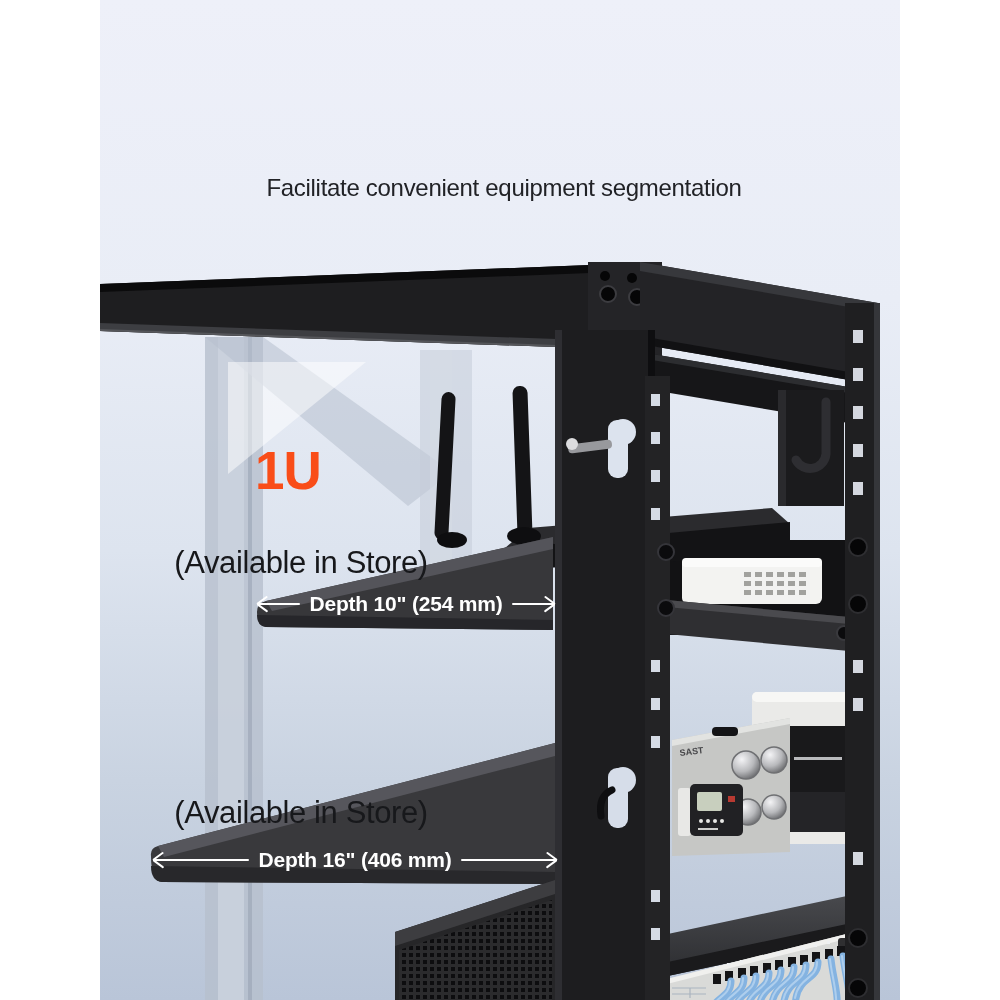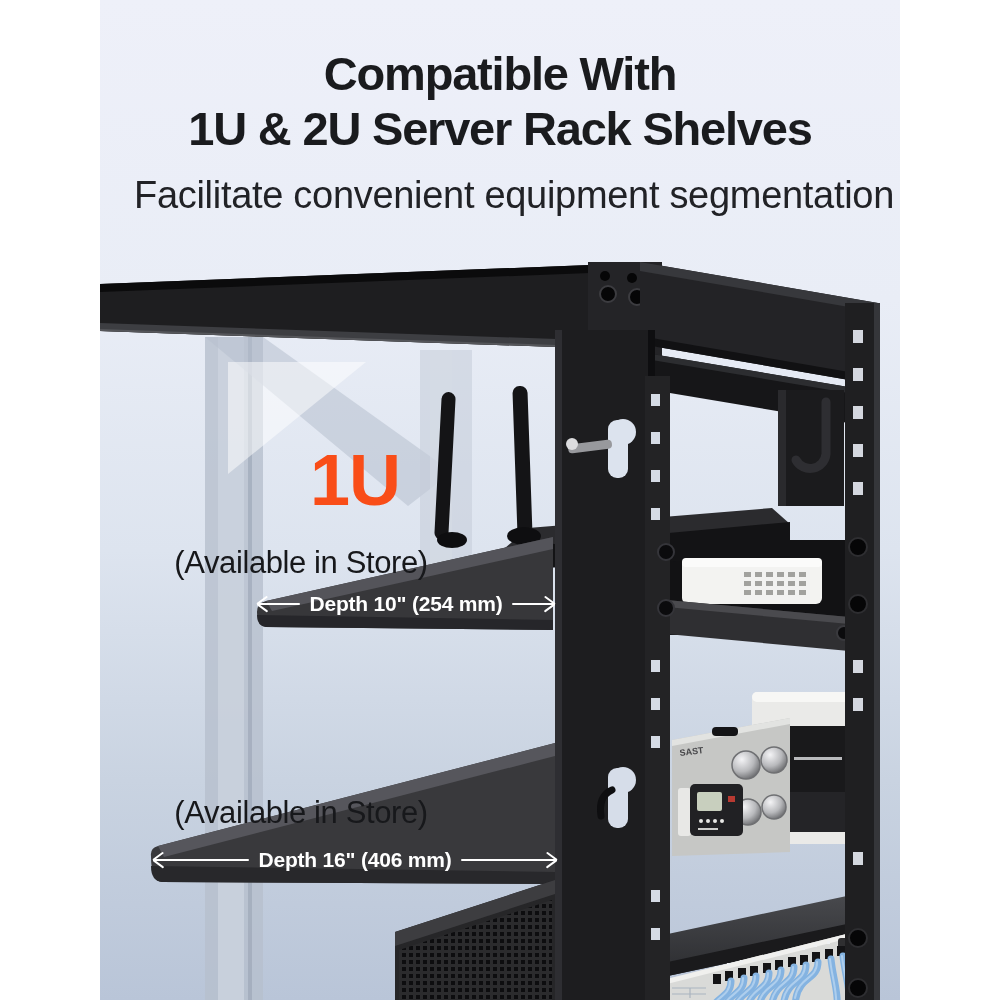--- a/index.html
+++ b/index.html
@@ -6,24 +6,24 @@
   body{width:1000px;height:1000px;overflow:hidden;font-family:"Liberation Sans",sans-serif;}
   .canvas{position:relative;width:1000px;height:1000px;background:#ffffff;}
   .letterbox{position:absolute;top:0;width:100px;height:1000px;background:#ffffff;z-index:5;}
   .letterbox.left{left:0;} .letterbox.right{right:0;}
   .stage{position:absolute;left:100px;top:0;width:800px;height:1000px;overflow:hidden;
          background:linear-gradient(180deg,#EEF0F9 0%,#E9EDF6 30%,#DDE4EF 55%,#C9D3E1 78%,#B9C5D8 100%);}
   svg.rack{position:absolute;left:0;top:0;width:800px;height:1000px;}
   .headline{position:absolute;left:0;width:100%;text-align:center;color:#1A1B1E;
             font-weight:800;font-size:47px;line-height:1.1;letter-spacing:-1.2px;white-space:nowrap;}
   .headline.l1{top:48px;} .headline.l2{top:103px;}
-  .subtitle{position:absolute;top:174px;left:14px;width:100%;text-align:center;color:#212226;
-            font-size:38px;letter-spacing:-0.3px;white-space:nowrap;}
-  .unit{position:absolute;width:200px;text-align:center;color:#F94D18;
-        font-size:72px;font-weight:800;line-height:1;letter-spacing:-1px;}
+  .subtitle{position:absolute;top:174px;left:4px;width:100%;text-align:center;color:#212226;
+            font-size:24px;letter-spacing:-0.3px;white-space:nowrap;}
+  .unit{position:absolute;width:200px;text-align:left;color:#F94D18;
+        font-size:53px;font-weight:800;line-height:1;letter-spacing:-1px;}
   .unit.u1{left:155px;top:444px;}
   .unit.u2{left:152px;top:694px;}
   .avail{position:absolute;left:0px;width:402px;text-align:center;color:#17181B;
          font-size:31px;letter-spacing:-0.4px;white-space:nowrap;margin-top:33px;}
   .avail.a1{top:512px;} .avail.a2{top:762px;}
   .depth{position:absolute;display:flex;align-items:center;gap:9px;color:#FFFFFF;
          font-size:21px;font-weight:700;letter-spacing:-0.2px;white-space:nowrap;}
   .depth.d1{left:158px;top:588px;width:296px;height:32px;}
   .depth.d2{left:54px;top:844px;width:402px;height:32px;}
   .arrow{flex:1;height:2.4px;background:#fff;position:relative;min-width:26px;border-radius:2px;}
@@ -303,22 +303,20 @@
             <rect x="753" y="698" width="10" height="13"></rect>
             <rect x="753" y="852" width="10" height="13"></rect>
         </g>
         <circle cx="758" cy="547" r="9" fill="#060607" stroke="#2e2e31" stroke-width="2"></circle>
         <circle cx="758" cy="604" r="9" fill="#060607" stroke="#2e2e31" stroke-width="2"></circle>
         <circle cx="758" cy="938" r="9" fill="#060607" stroke="#2e2e31" stroke-width="2"></circle>
         <circle cx="758" cy="988" r="9" fill="#060607" stroke="#2e2e31" stroke-width="2"></circle>
       </g>
     </svg>
 
-    <div class="headline l1">Compatible With</div>
-    <div class="headline l2">1U &amp; 2U Server Rack Shelves</div>
     <div class="subtitle">Facilitate convenient equipment segmentation</div>
 
     <div class="unit u1">1U</div>
     <div class="avail a1">(Available in Store)</div>
     <div class="depth d1">
       <div class="arrow left"></div>
       <span>Depth 10" (254 mm)</span>
       <div class="arrow right"></div>
     </div>
 

